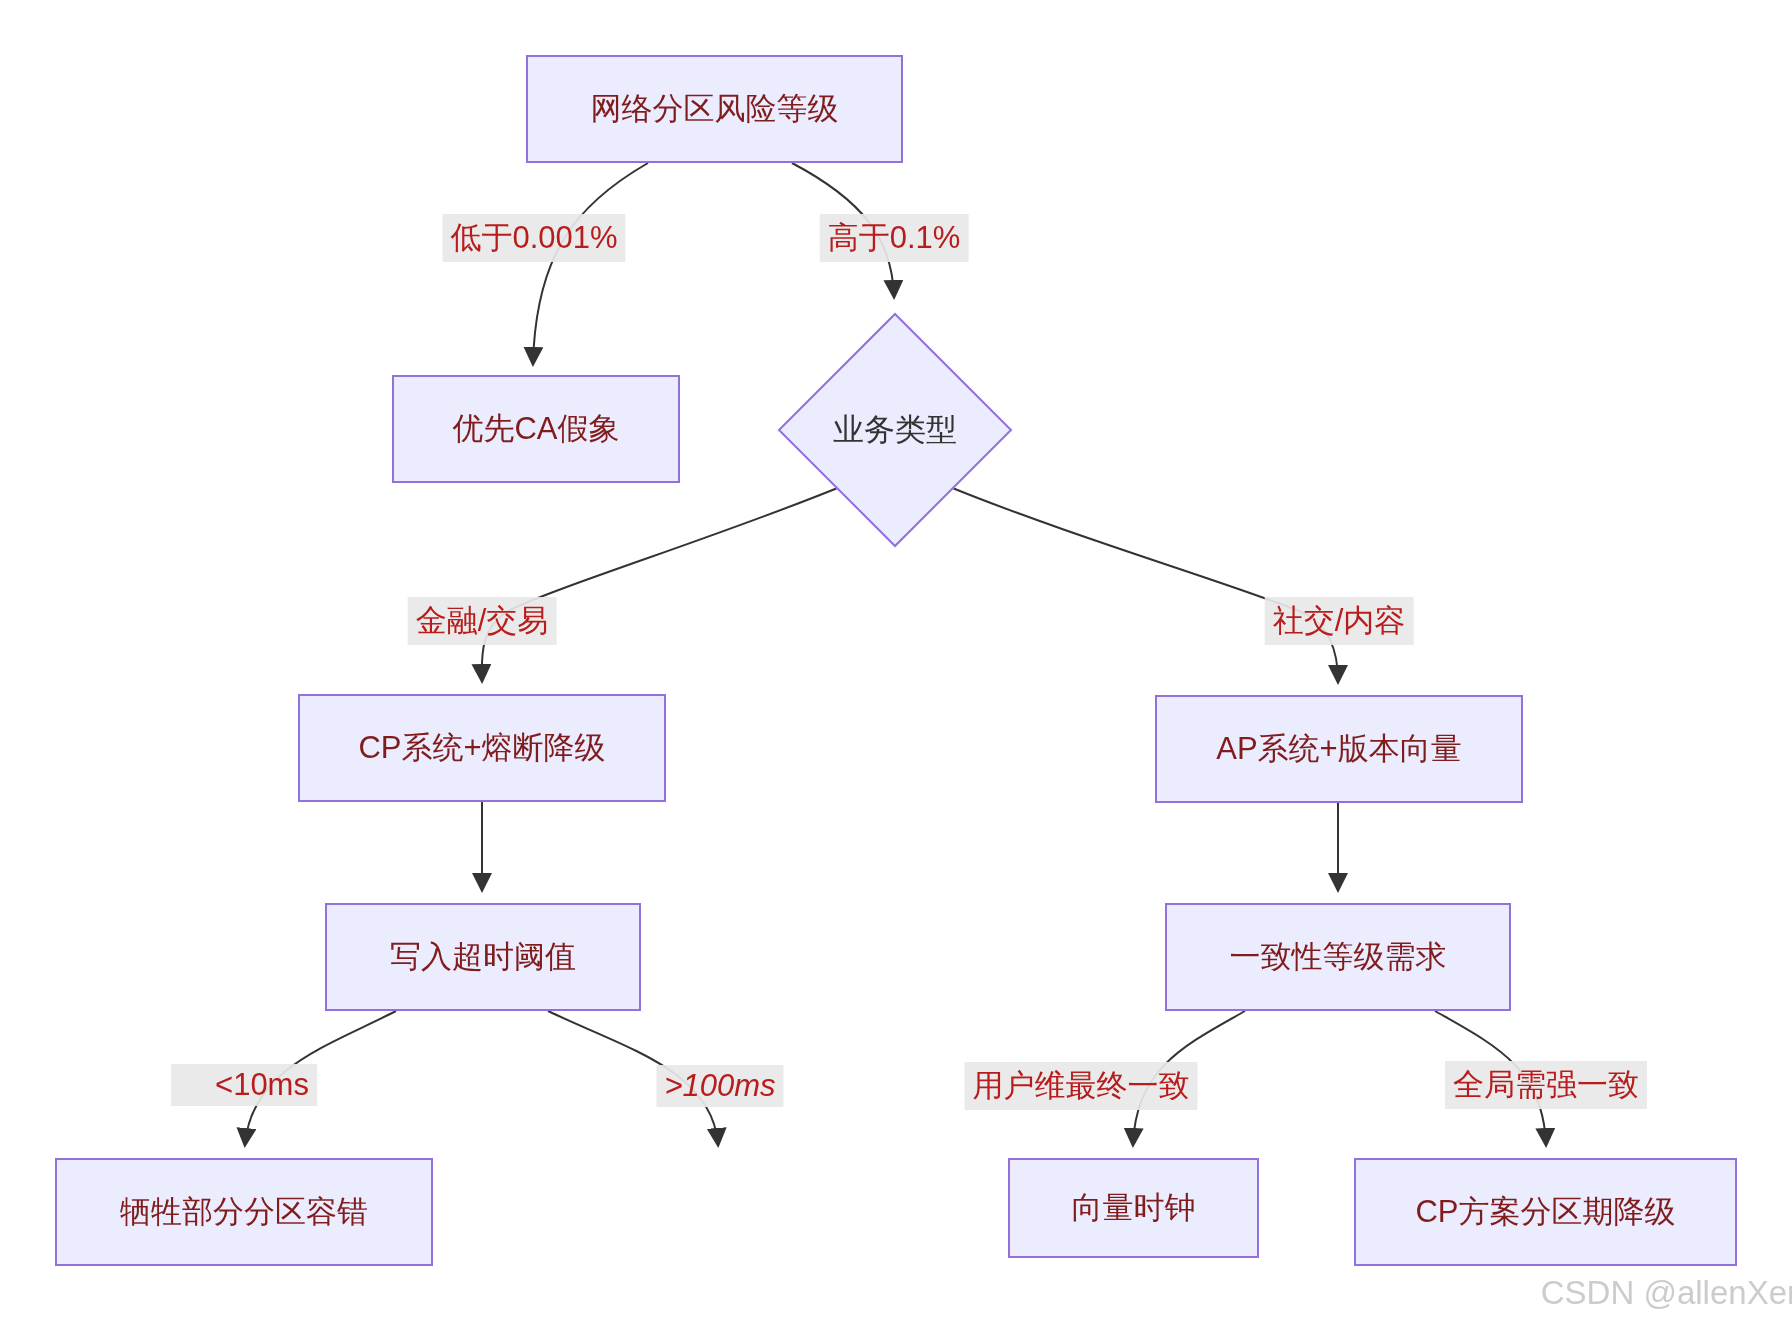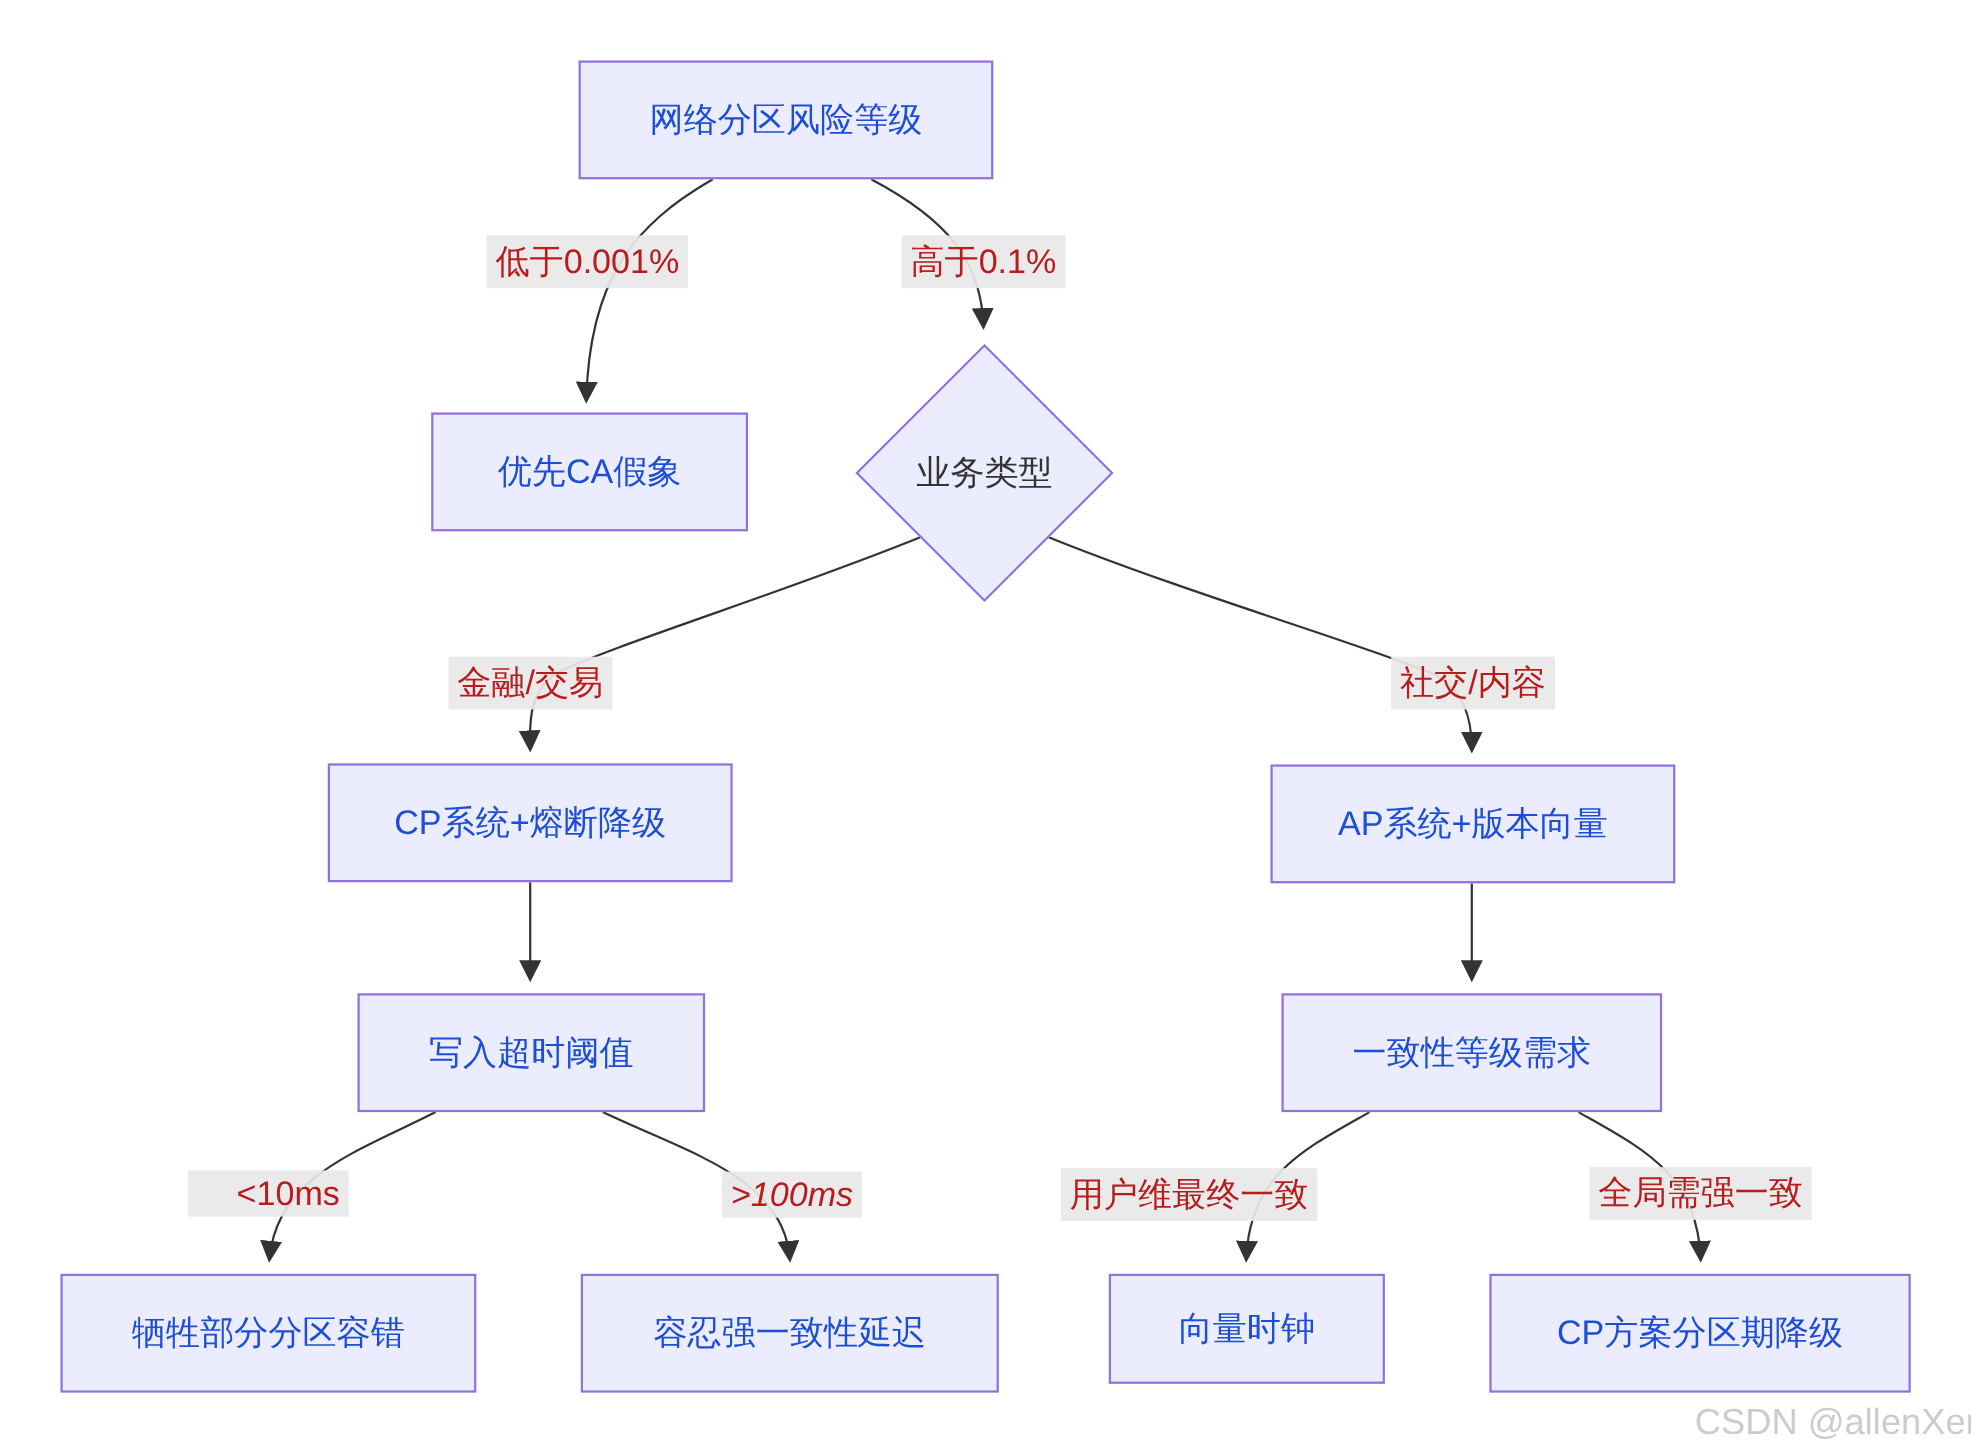--- a/index.html
+++ b/index.html
@@ -18,21 +18,21 @@
   #edge-layer {
     position: absolute;
     left: 0; top: 0;
     width: 1792px; height: 1323px;
   }
   .node {
     position: absolute;
     box-sizing: border-box;
     background: #ECECFF;
     border: 2px solid #9370DB;
-    color: #1d4ed8;
+    color: #7f1d1d;
     font-size: 31px;
     display: flex;
     align-items: center;
     justify-content: center;
     text-align: center;
     white-space: nowrap;
   }
   .diamond-shape {
     position: absolute;
     box-sizing: border-box;
@@ -101,21 +101,20 @@
   <div class="node" style="left:298px; top:694px; width:368px; height:108px;">CP系统+熔断降级</div>
 
   <div class="node" style="left:1155px; top:695px; width:368px; height:108px;">AP系统+版本向量</div>
 
   <div class="node" style="left:325px; top:903px; width:316px; height:108px;">写入超时阈值</div>
 
   <div class="node" style="left:1165px; top:903px; width:346px; height:108px;">一致性等级需求</div>
 
   <div class="node" style="left:55px; top:1158px; width:378px; height:108px;">牺牲部分分区容错</div>
 
-  <div class="node" style="left:528px; top:1158px; width:380px; height:108px;">容忍强一致性延迟</div>
 
   <div class="node" style="left:1008px; top:1158px; width:251px; height:100px;">向量时钟</div>
 
   <div class="node" style="left:1354px; top:1158px; width:383px; height:108px;">CP方案分区期降级</div>
 
   <div class="edge-label" style="left:534px; top:238px;">低于0.001%</div>
   <div class="edge-label" style="left:894px; top:238px;">高于0.1%</div>
   <div class="edge-label" style="left:482px; top:621px;">金融/交易</div>
   <div class="edge-label" style="left:1339px; top:621px;">社交/内容</div>
   <div class="edge-label" style="left:244px; top:1085px;padding-left:44px;">&lt;10ms</div>

